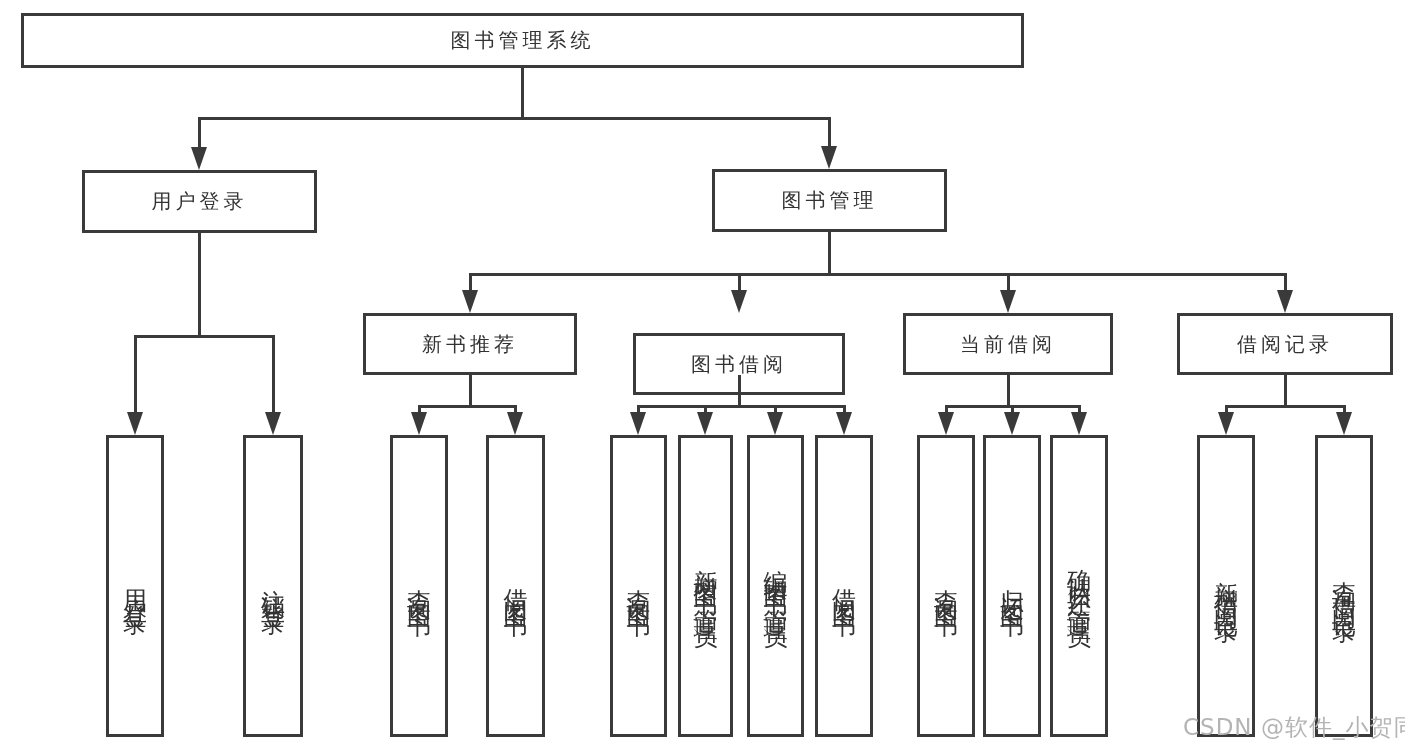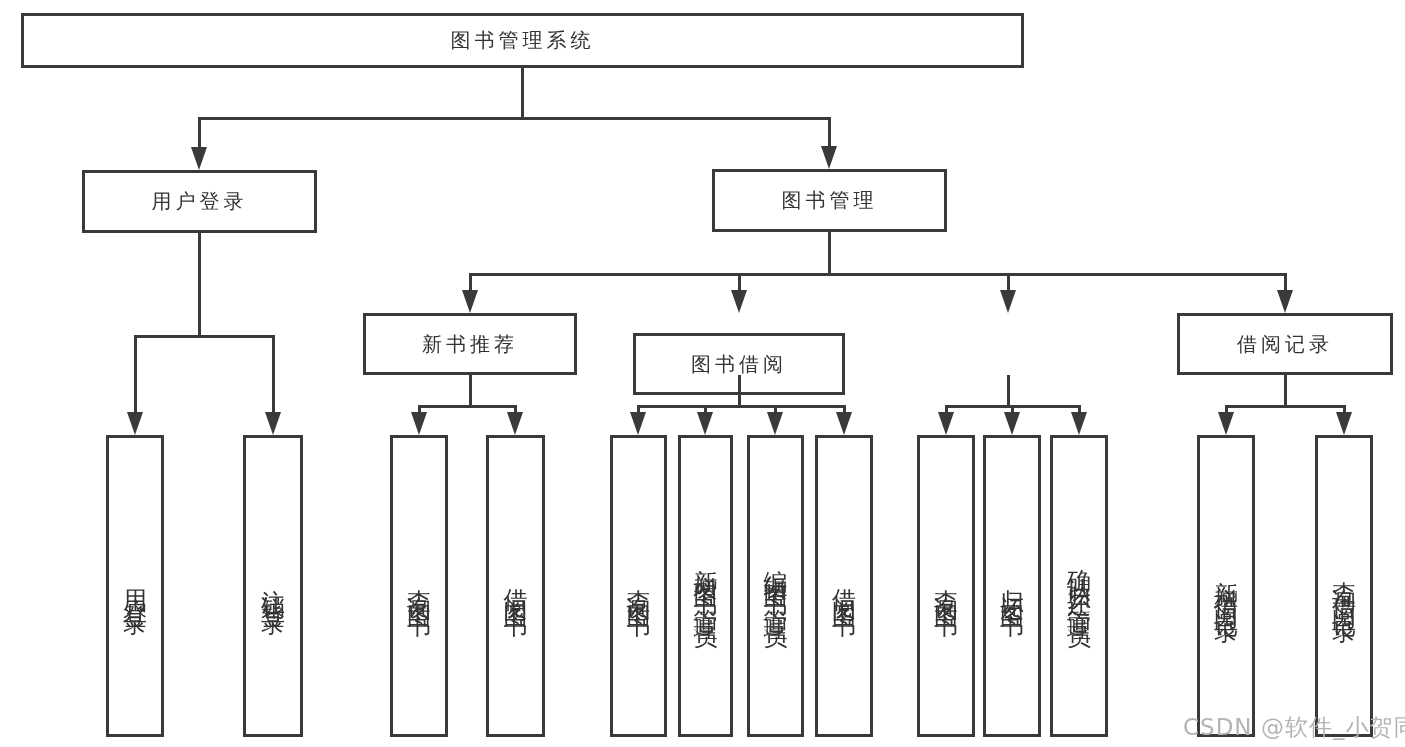--- a/index.html
+++ b/index.html
@@ -106,20 +106,23 @@
   <div class="ah" style="left:1000px; top:290px;"></div>
   <div class="vl" style="left:1284px; top:273px; height:21px;"></div>
   <div class="ah" style="left:1277px; top:290px;"></div>
 
   <div class="hbox" style="left:363px; top:313px; width:214px; height:62px;">
     <span>新书推荐</span>
   </div>
   <div class="hbox" style="left:633px; top:313px; width:212px; height:62px;margin-top:20px;">
     <span>图书借阅</span>
   </div>
+  <div class="hbox" style="left:903px; top:313px; width:210px; height:62px;">
+    <span>当前借阅</span>
+  </div>
   <div class="hbox" style="left:1177px; top:313px; width:216px; height:62px;">
     <span>借阅记录</span>
   </div>
 
   <div class="vl" style="left:469px; top:375px; height:30px;"></div>
   <div class="hl" style="left:418px; top:405px; width:99px;"></div>
   <div class="vl" style="left:418px; top:405px; height:11px;"></div>
   <div class="ah" style="left:411px; top:412px;"></div>
   <div class="vl" style="left:514px; top:405px; height:11px;"></div>
   <div class="ah" style="left:507px; top:412px;"></div>

